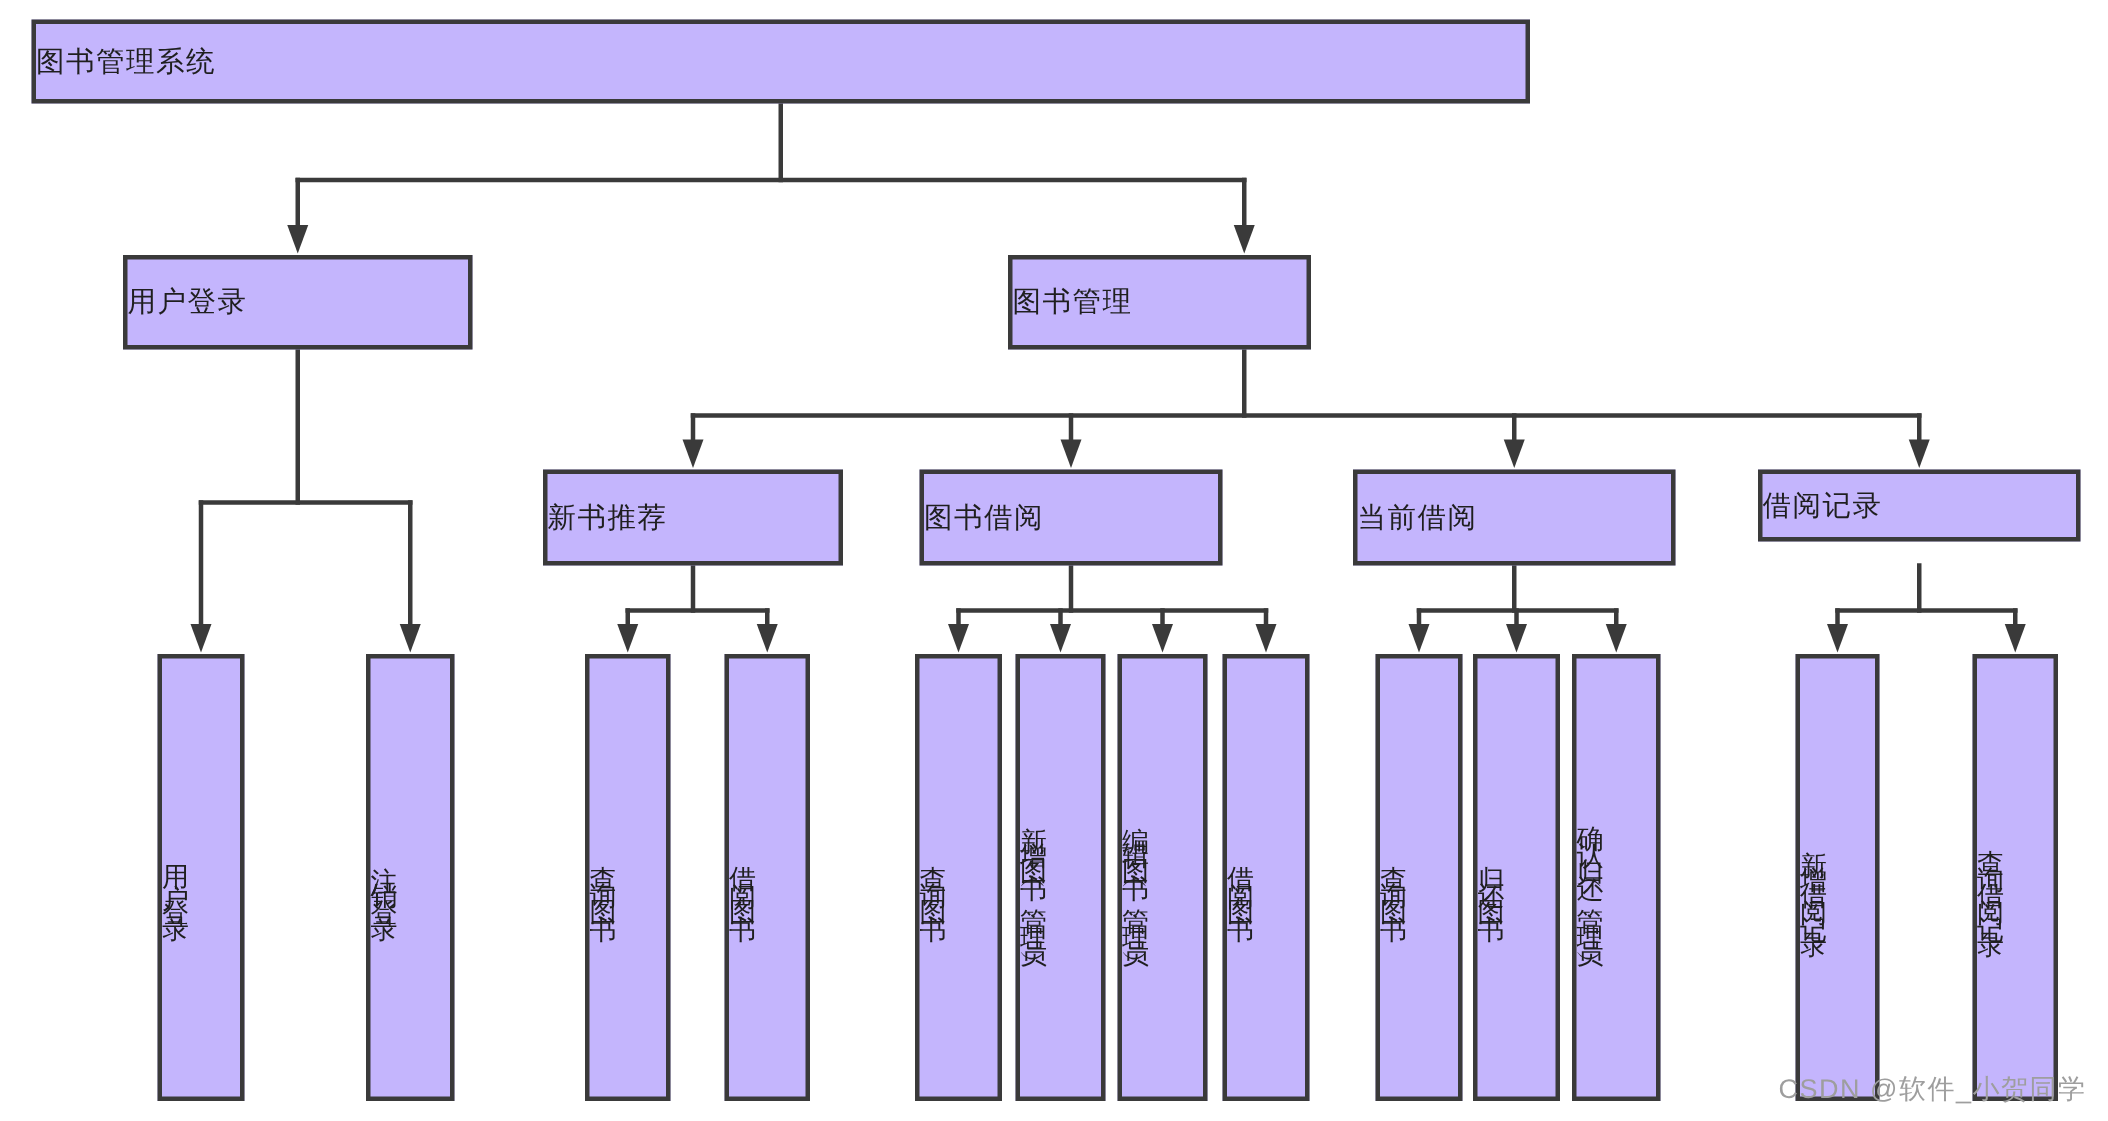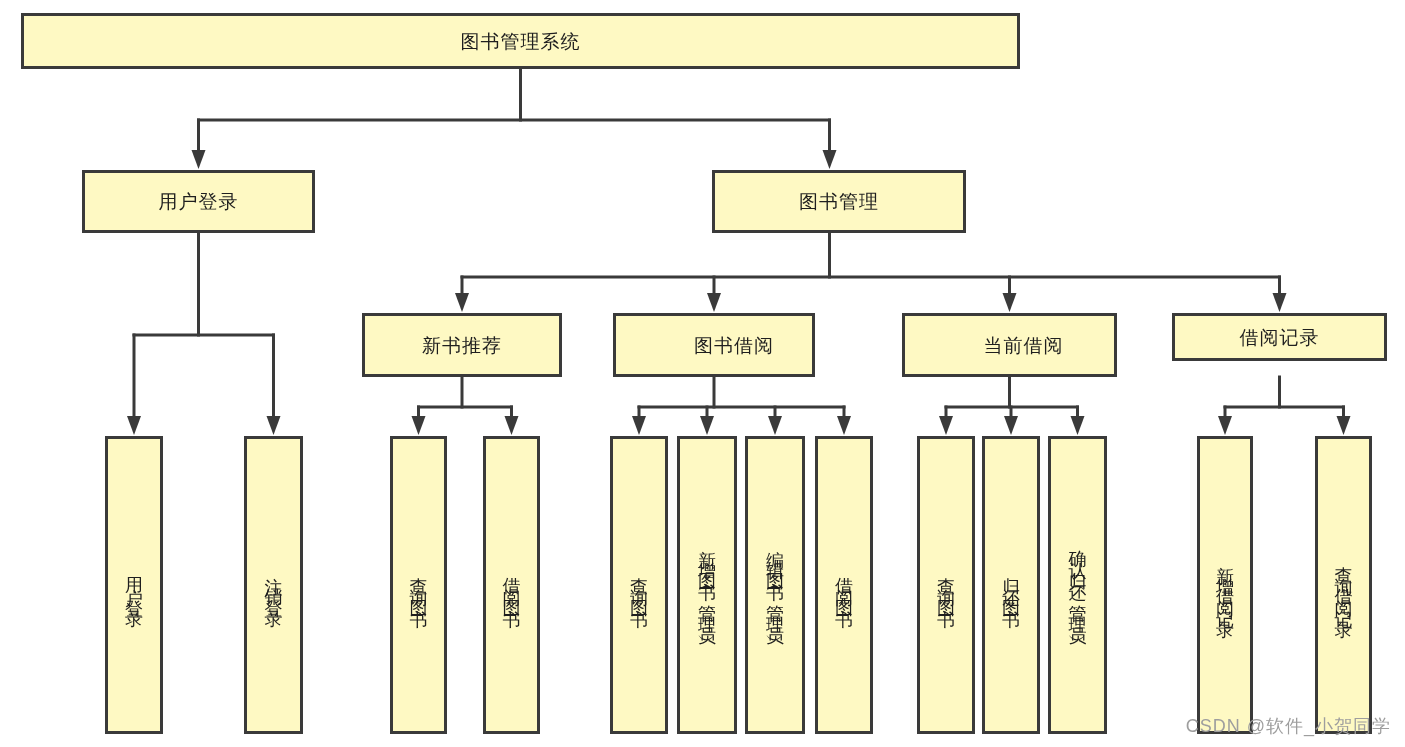--- a/index.html
+++ b/index.html
@@ -21,25 +21,24 @@
     width: 1405px; height: 747px;
   }
   #connectors {
     position: absolute; left: 0; top: 0;
     width: 1405px; height: 747px;
     display: block;
   }
   .node {
     position: absolute;
     box-sizing: border-box;
-    background: #fef9c3;
+    background: #c4b5fd;
     border: 3px solid var(--line);
     display: flex;
     align-items: center;
-    justify-content: center;
     color: var(--text);
   }
   .node.horizontal .lbl {
     font-size: 19px;
     letter-spacing: 1px;
     white-space: nowrap;
     line-height: 1;
   }
   .node.vertical .lbl {
     writing-mode: vertical-rl;
@@ -118,30 +117,30 @@
       <line x1="1343.5" y1="407" x2="1343.5" y2="422" stroke="#3a3a3a" stroke-width="3" stroke-linecap="square"></line>
       <polygon points="1336.5,416 1350.5,416 1343.5,435" fill="#3a3a3a"></polygon>
     </svg>
   <div id="nodes">
       <div class="node horizontal" style="left: 21px; top: 13px; width: 999px; height: 56px;">
         <span class="lbl">图书管理系统</span>
       </div>
       <div class="node horizontal" style="left: 82px; top: 170px; width: 233px; height: 63px;">
         <span class="lbl">用户登录</span>
       </div>
-      <div class="node horizontal" style="left: 712px; top: 170px; width: 254px; height: 63px;">
+      <div class="node horizontal" style="left: 672px; top: 170px; width: 202px; height: 63px;">
         <span class="lbl">图书管理</span>
       </div>
       <div class="node horizontal" style="left: 362px; top: 313px; width: 200px; height: 64px; font-family: Liberation Serif, serif;">
         <span class="lbl">新书推荐</span>
       </div>
-      <div class="node horizontal" style="left: 613px; top: 313px; width: 202px; height: 64px; padding-left: 40px;">
+      <div class="node horizontal" style="left: 613px; top: 313px; width: 202px; height: 64px;">
         <span class="lbl">图书借阅</span>
       </div>
-      <div class="node horizontal" style="left: 902px; top: 313px; width: 215px; height: 64px; padding-left: 28px;">
+      <div class="node horizontal" style="left: 902px; top: 313px; width: 215px; height: 64px;">
         <span class="lbl">当前借阅</span>
       </div>
       <div class="node horizontal" style="left: 1172px; top: 313px; width: 215px; height: 48px;">
         <span class="lbl">借阅记录</span>
       </div>
       <div class="node vertical" style="left: 105px; top: 436px; width: 58px; height: 298px;">
         <span class="lbl">用户登录</span>
       </div>
       <div class="node vertical" style="left: 244px; top: 436px; width: 59px; height: 298px;">
         <span class="lbl">注销登录</span>

